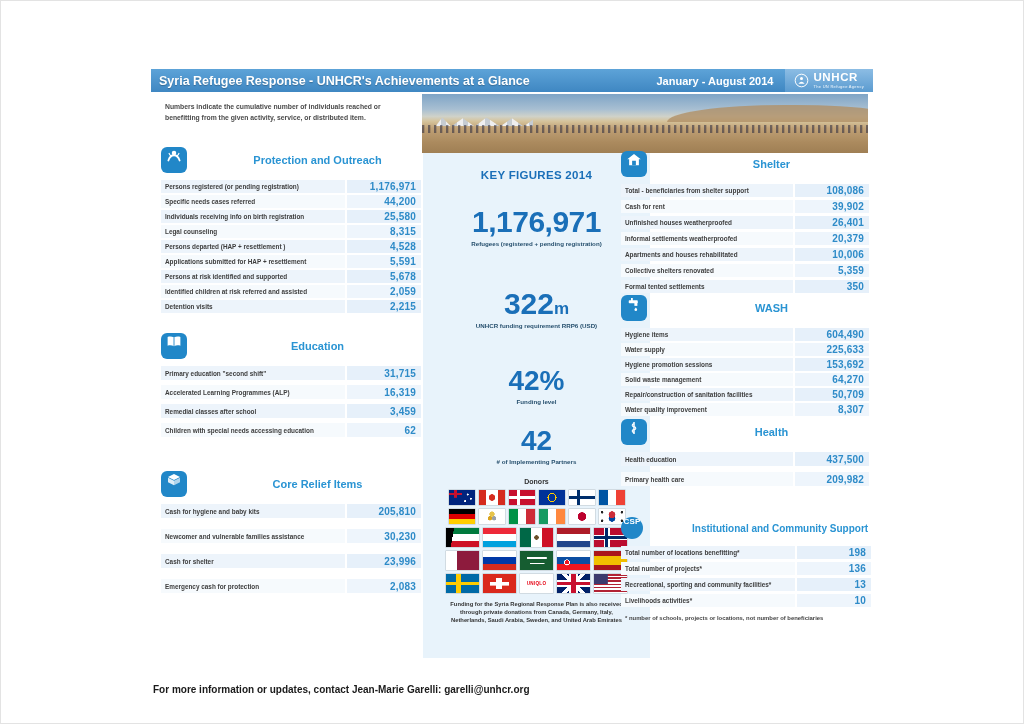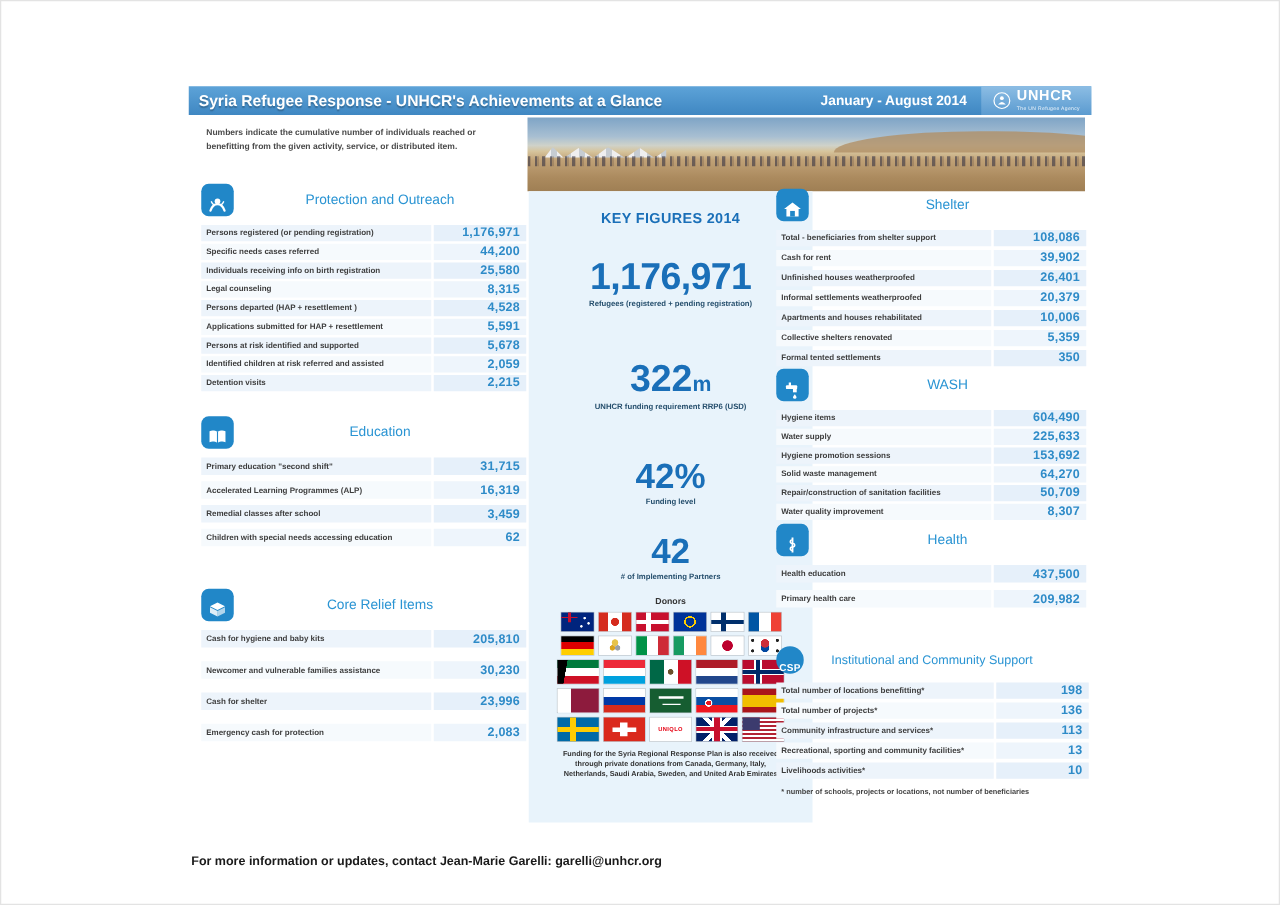--- a/index.html
+++ b/index.html
@@ -30,25 +30,25 @@
   .photo .tents{position:absolute;left:3%;top:40%;width:22%;height:15%;
     background:repeating-linear-gradient(90deg,#efeff0 0 6px,#c6ccd2 6px 11px);
     clip-path:polygon(0 100%,7% 0,16% 100%,28% 8%,40% 100%,52% 0,66% 100%,78% 8%,90% 100%,100% 20%,100% 100%);}
   .photo .crowd{position:absolute;left:0;right:0;top:52%;height:8px;
     background:repeating-linear-gradient(90deg,rgba(40,40,62,.55) 0 2px,rgba(90,70,60,.25) 2px 3px,transparent 3px 6px);}
 
   
   .sec{position:absolute;}
   .sec-head{display:flex;align-items:center;margin-bottom:7px;}
   .sq{width:26px;height:26px;border-radius:6px;background:#2187c8;display:flex;
-    align-items:flex-end;justify-content:center;flex:0 0 auto;}
+    align-items:flex-start;justify-content:center;flex:0 0 auto;}
   .sq svg{width:18px;height:18px;display:block;}
   .csp-sq{width:22px;height:22px;border-radius:11px;}
   .csp-sq span{color:#fff;font-size:8px;font-weight:bold;letter-spacing:.2px;}
-  .sec-title{flex:1;text-align:center;font-size:11px;font-weight:normal;color:#2a94d3;}
+  .sec-title{flex:1;text-align:center;font-size:11px;font-weight:bold;color:#2a94d3;margin-left:27px;}
   #sec-csp .sec-title{font-size:10px;text-align:left;padding-left:22px;}
 
   .trow{display:flex;margin-bottom:2px;}
   .tlabel{flex:1;font-size:6.4px;font-weight:bold;color:#3d3d3d;background:#edf4fb;
     padding:0 4px;display:flex;align-items:center;height:13px;}
   .tvalue{width:74px;margin-left:2px;font-size:10px;font-weight:bold;color:#2e8bc8;
     background:#e6f0fa;display:flex;align-items:center;justify-content:flex-end;
     padding-right:5px;height:13px;box-sizing:border-box;letter-spacing:.2px;}
   .trow:nth-child(even) .tlabel{background:#f6fafd;}
   .trow:nth-child(even) .tvalue{background:#eef5fc;}
@@ -461,24 +461,20 @@
     <div class="rows">
         <div class="trow">
           <span class="tlabel">Total number of locations benefitting*</span>
           <span class="tvalue">198</span>
         </div>
         <div class="trow">
           <span class="tlabel">Total number of projects*</span>
           <span class="tvalue">136</span>
         </div>
         <div class="trow">
-          <span class="tlabel">Community infrastructure and services*</span>
-          <span class="tvalue">113</span>
-        </div>
-        <div class="trow">
           <span class="tlabel">Recreational, sporting and community facilities*</span>
           <span class="tvalue">13</span>
         </div>
         <div class="trow">
           <span class="tlabel">Livelihoods activities*</span>
           <span class="tvalue">10</span>
         </div>
       </div>
     <div class="footnote">* number of schools, projects or locations, not number of beneficiaries</div>
   </section>

